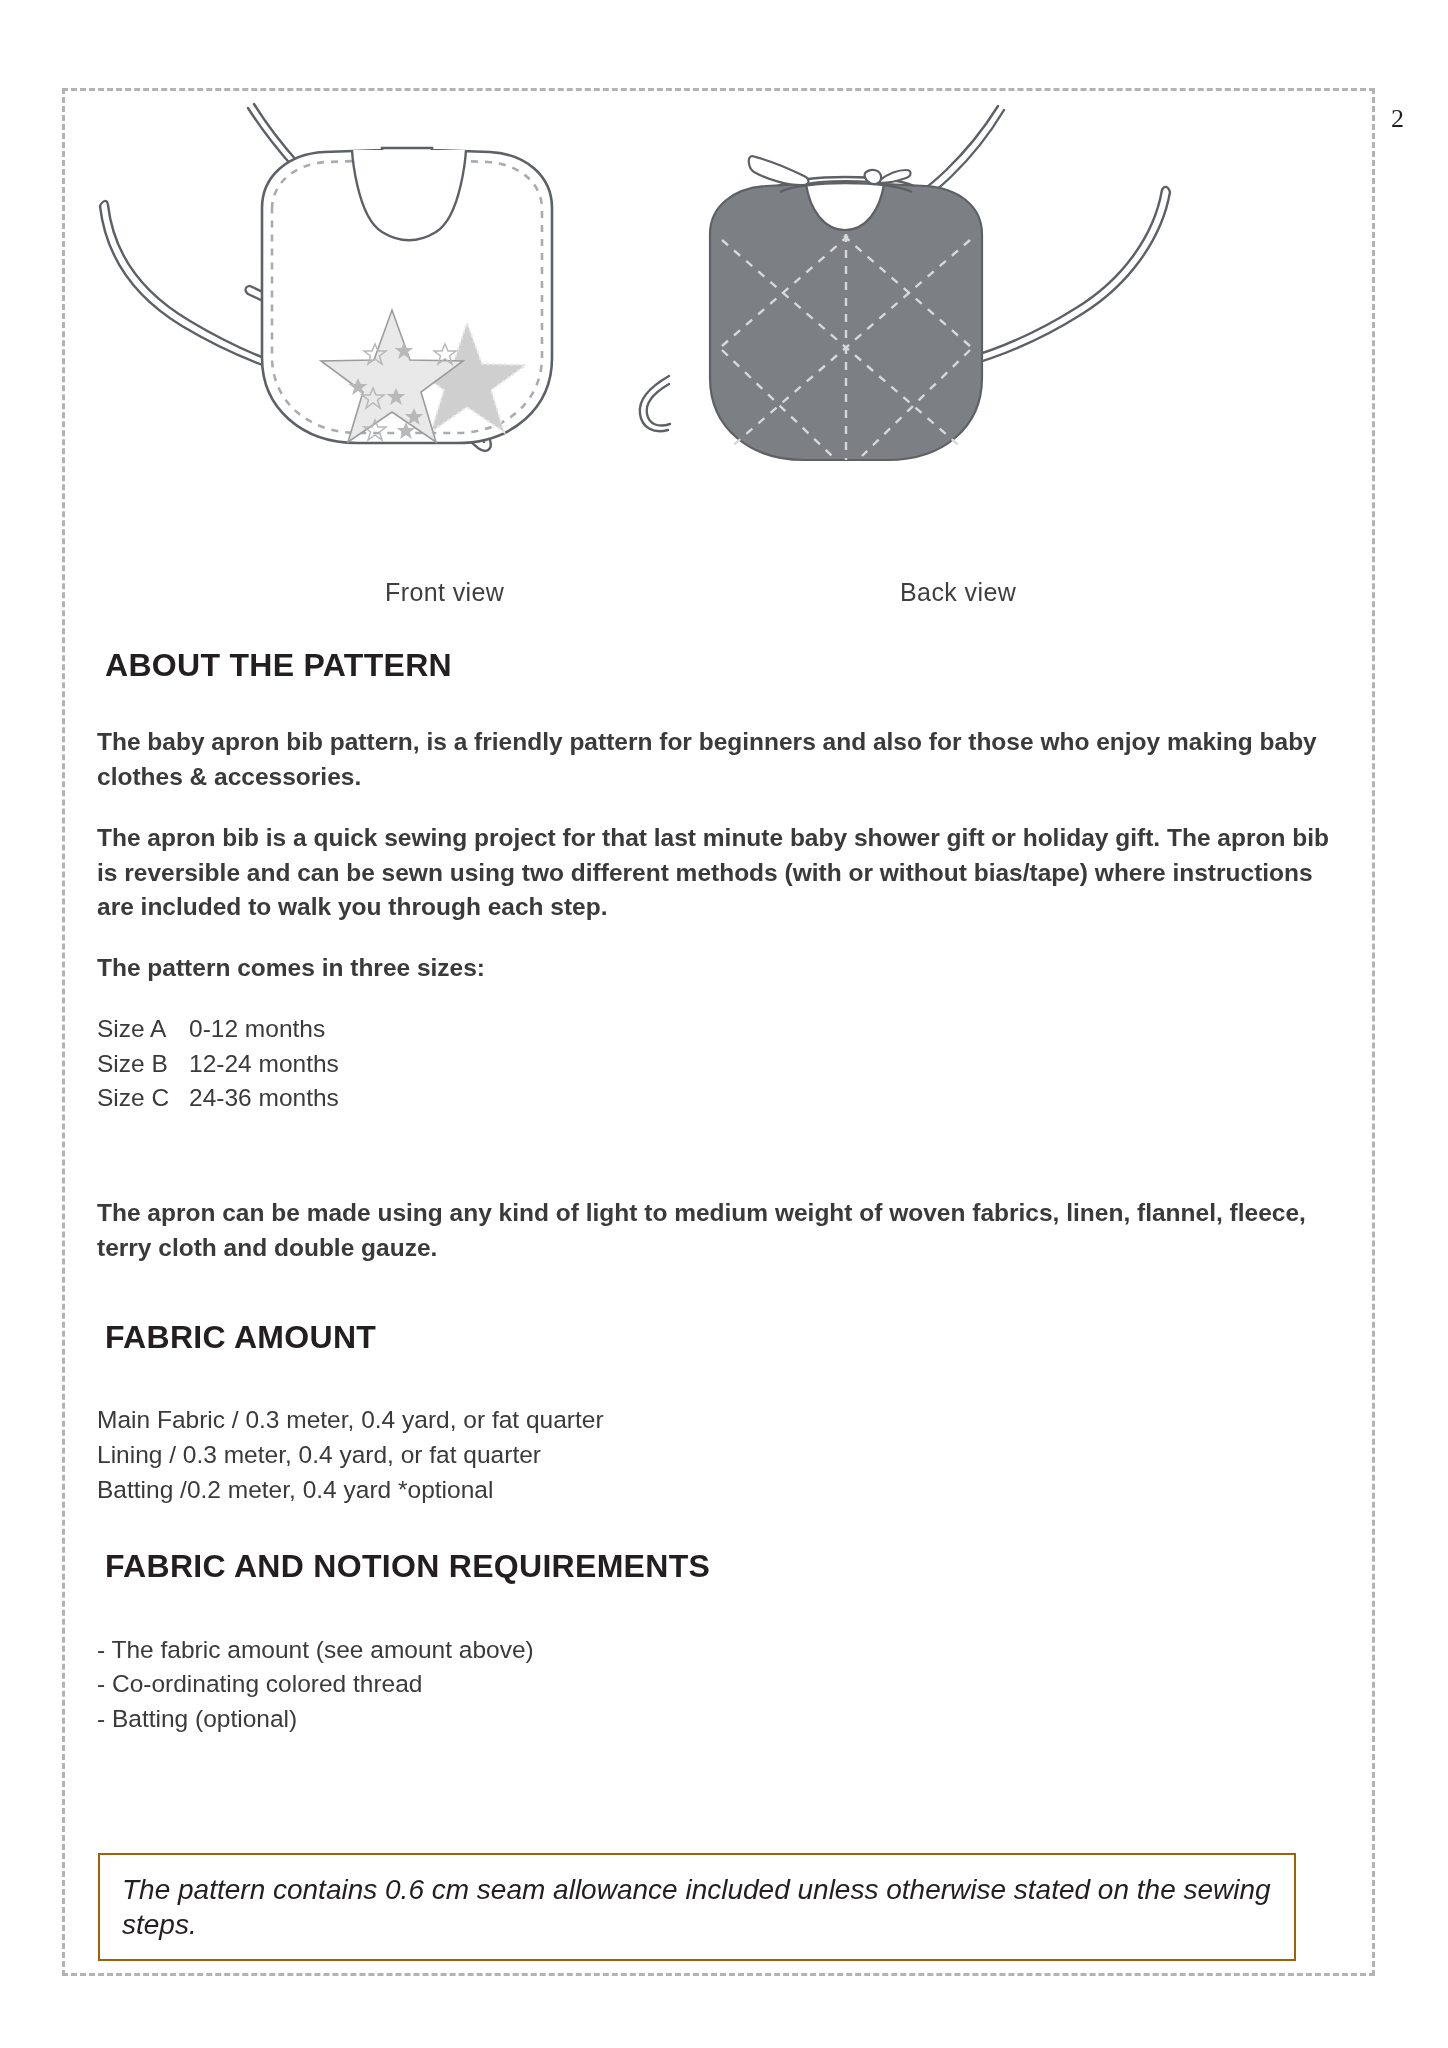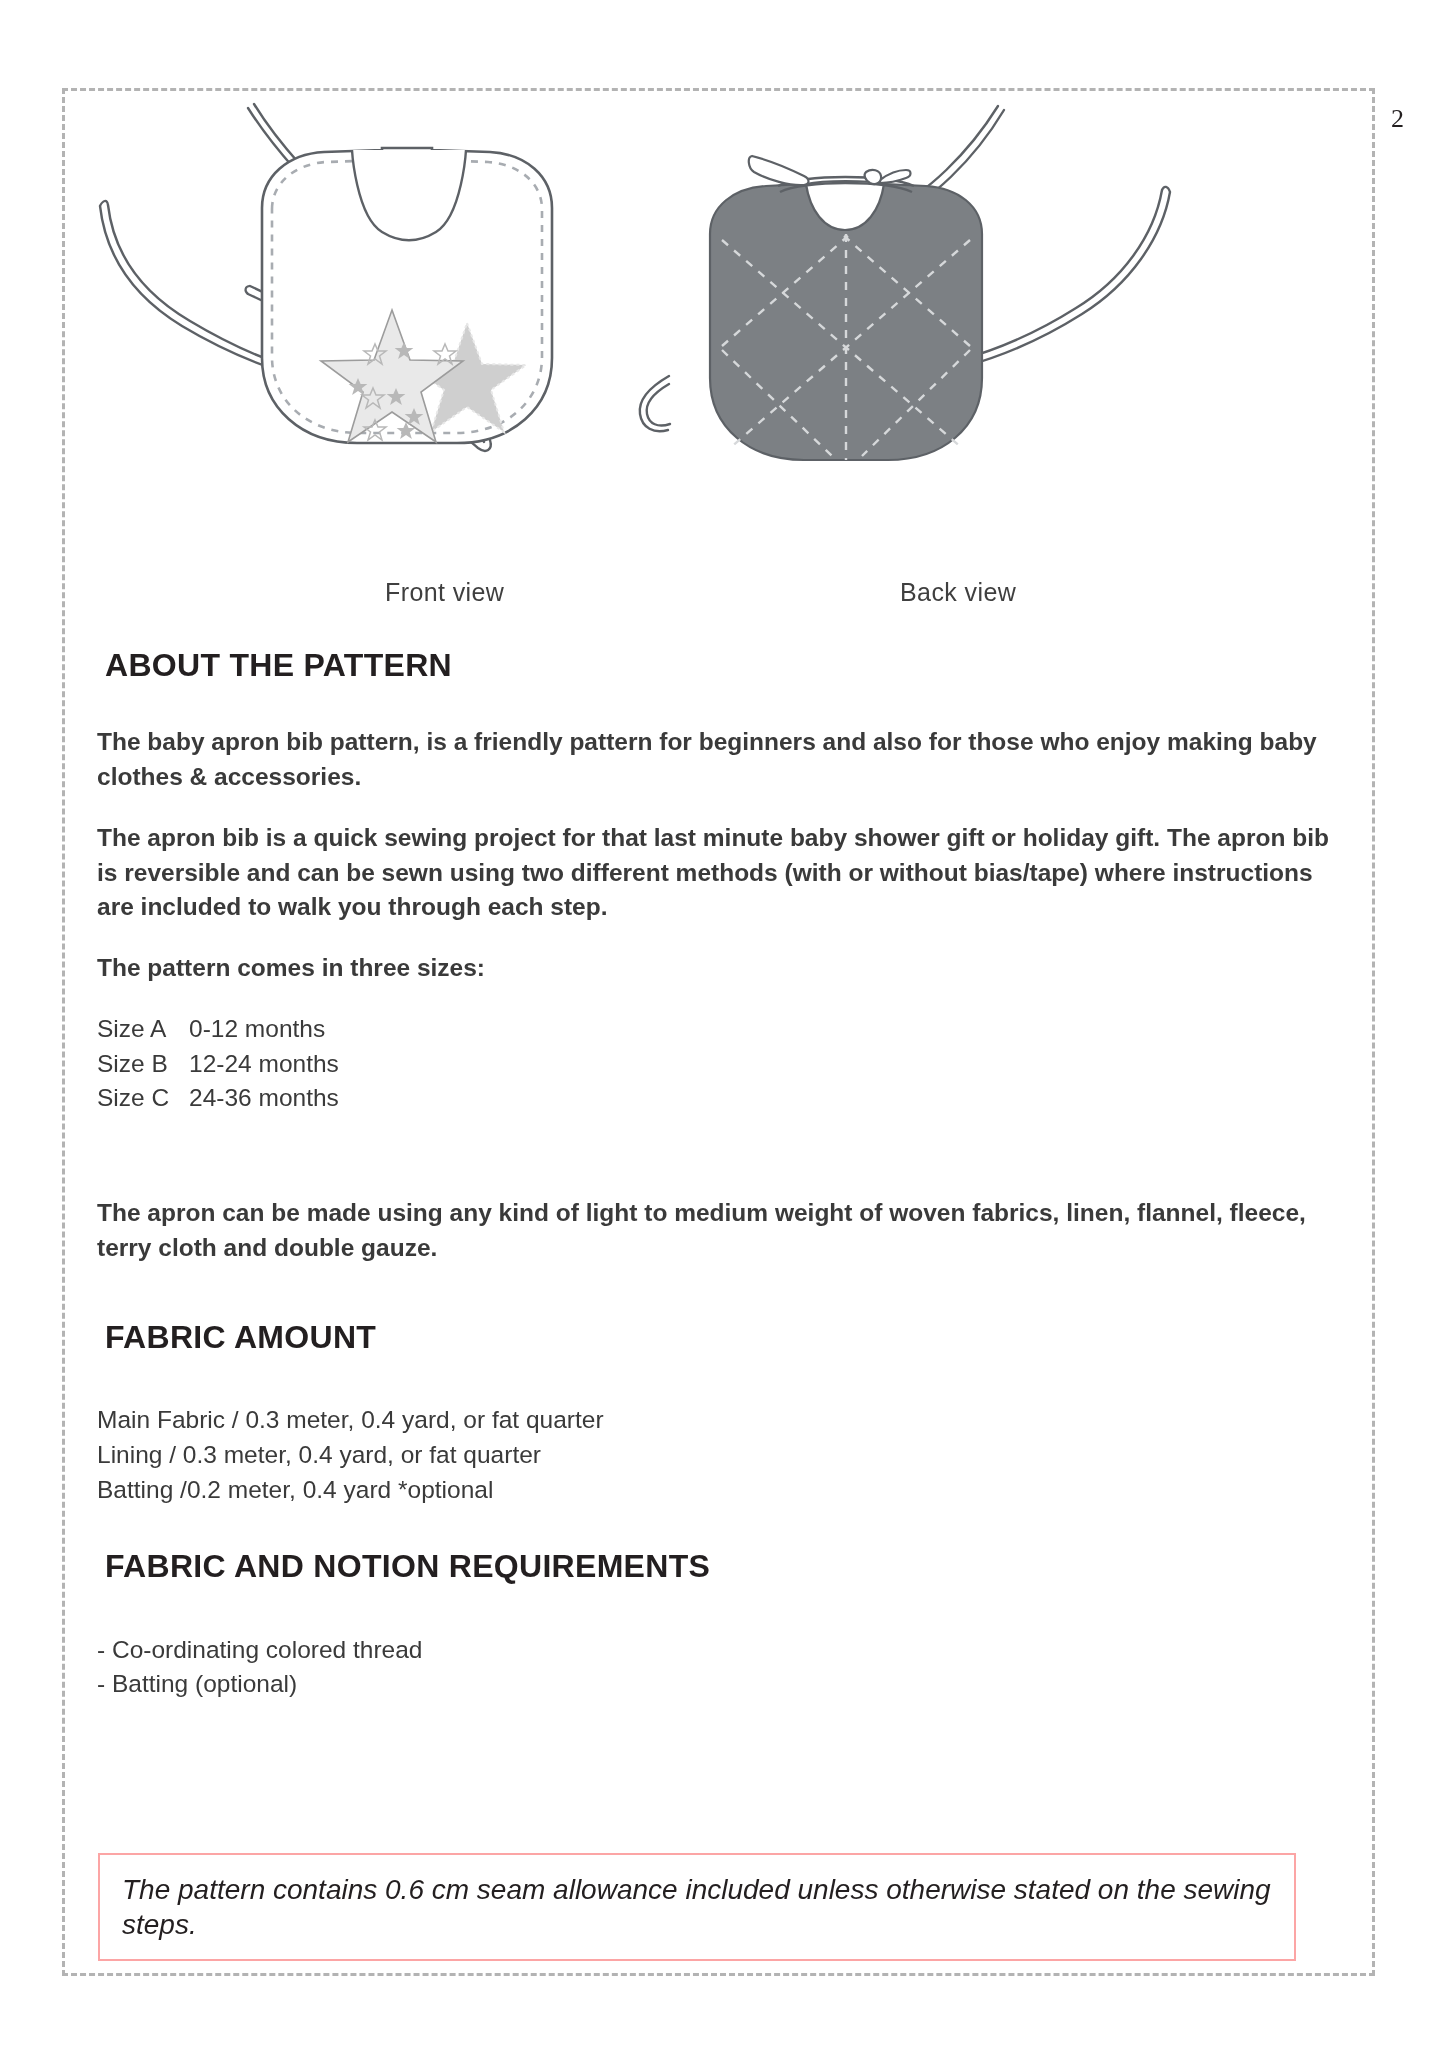--- a/index.html
+++ b/index.html
@@ -103,21 +103,21 @@
     color: #3a3a3a;
   }
 
   
   #note-box {
     position: absolute;
     left: 98px;
     top: 1853px;
     width: 1198px;
     height: 108px;
-    border: 2px solid #fca5a5;
+    border: 2px solid #a16207;
     box-sizing: border-box;
     display: flex;
     align-items: center;
   }
   #note-text {
     font-style: italic;
     font-size: 28px;
     line-height: 1.25;
     color: #231f20;
     padding: 0 22px;
@@ -283,20 +283,21 @@
   <div>
     <div class="list-line">Main Fabric / 0.3 meter, 0.4 yard, or fat quarter</div>
     <div class="list-line">Lining / 0.3 meter, 0.4 yard, or fat quarter</div>
     <div class="list-line">Batting /0.2 meter, 0.4 yard *optional</div>
   </div>
 
   <div class="gap-34"></div>
   <h2 class="section-heading">FABRIC AND NOTION REQUIREMENTS</h2>
   <div class="gap-40"></div>
   <div>
+    <div class="list-line">- The fabric amount (see amount above)</div>
     <div class="list-line">- Co-ordinating colored thread</div>
     <div class="list-line">- Batting (optional)</div>
   </div>
 </div>
 
 <div id="note-box">
   <div id="note-text">The pattern contains 0.6 cm seam allowance included unless otherwise stated on the sewing steps.</div>
 </div>
 
 </body></html>

